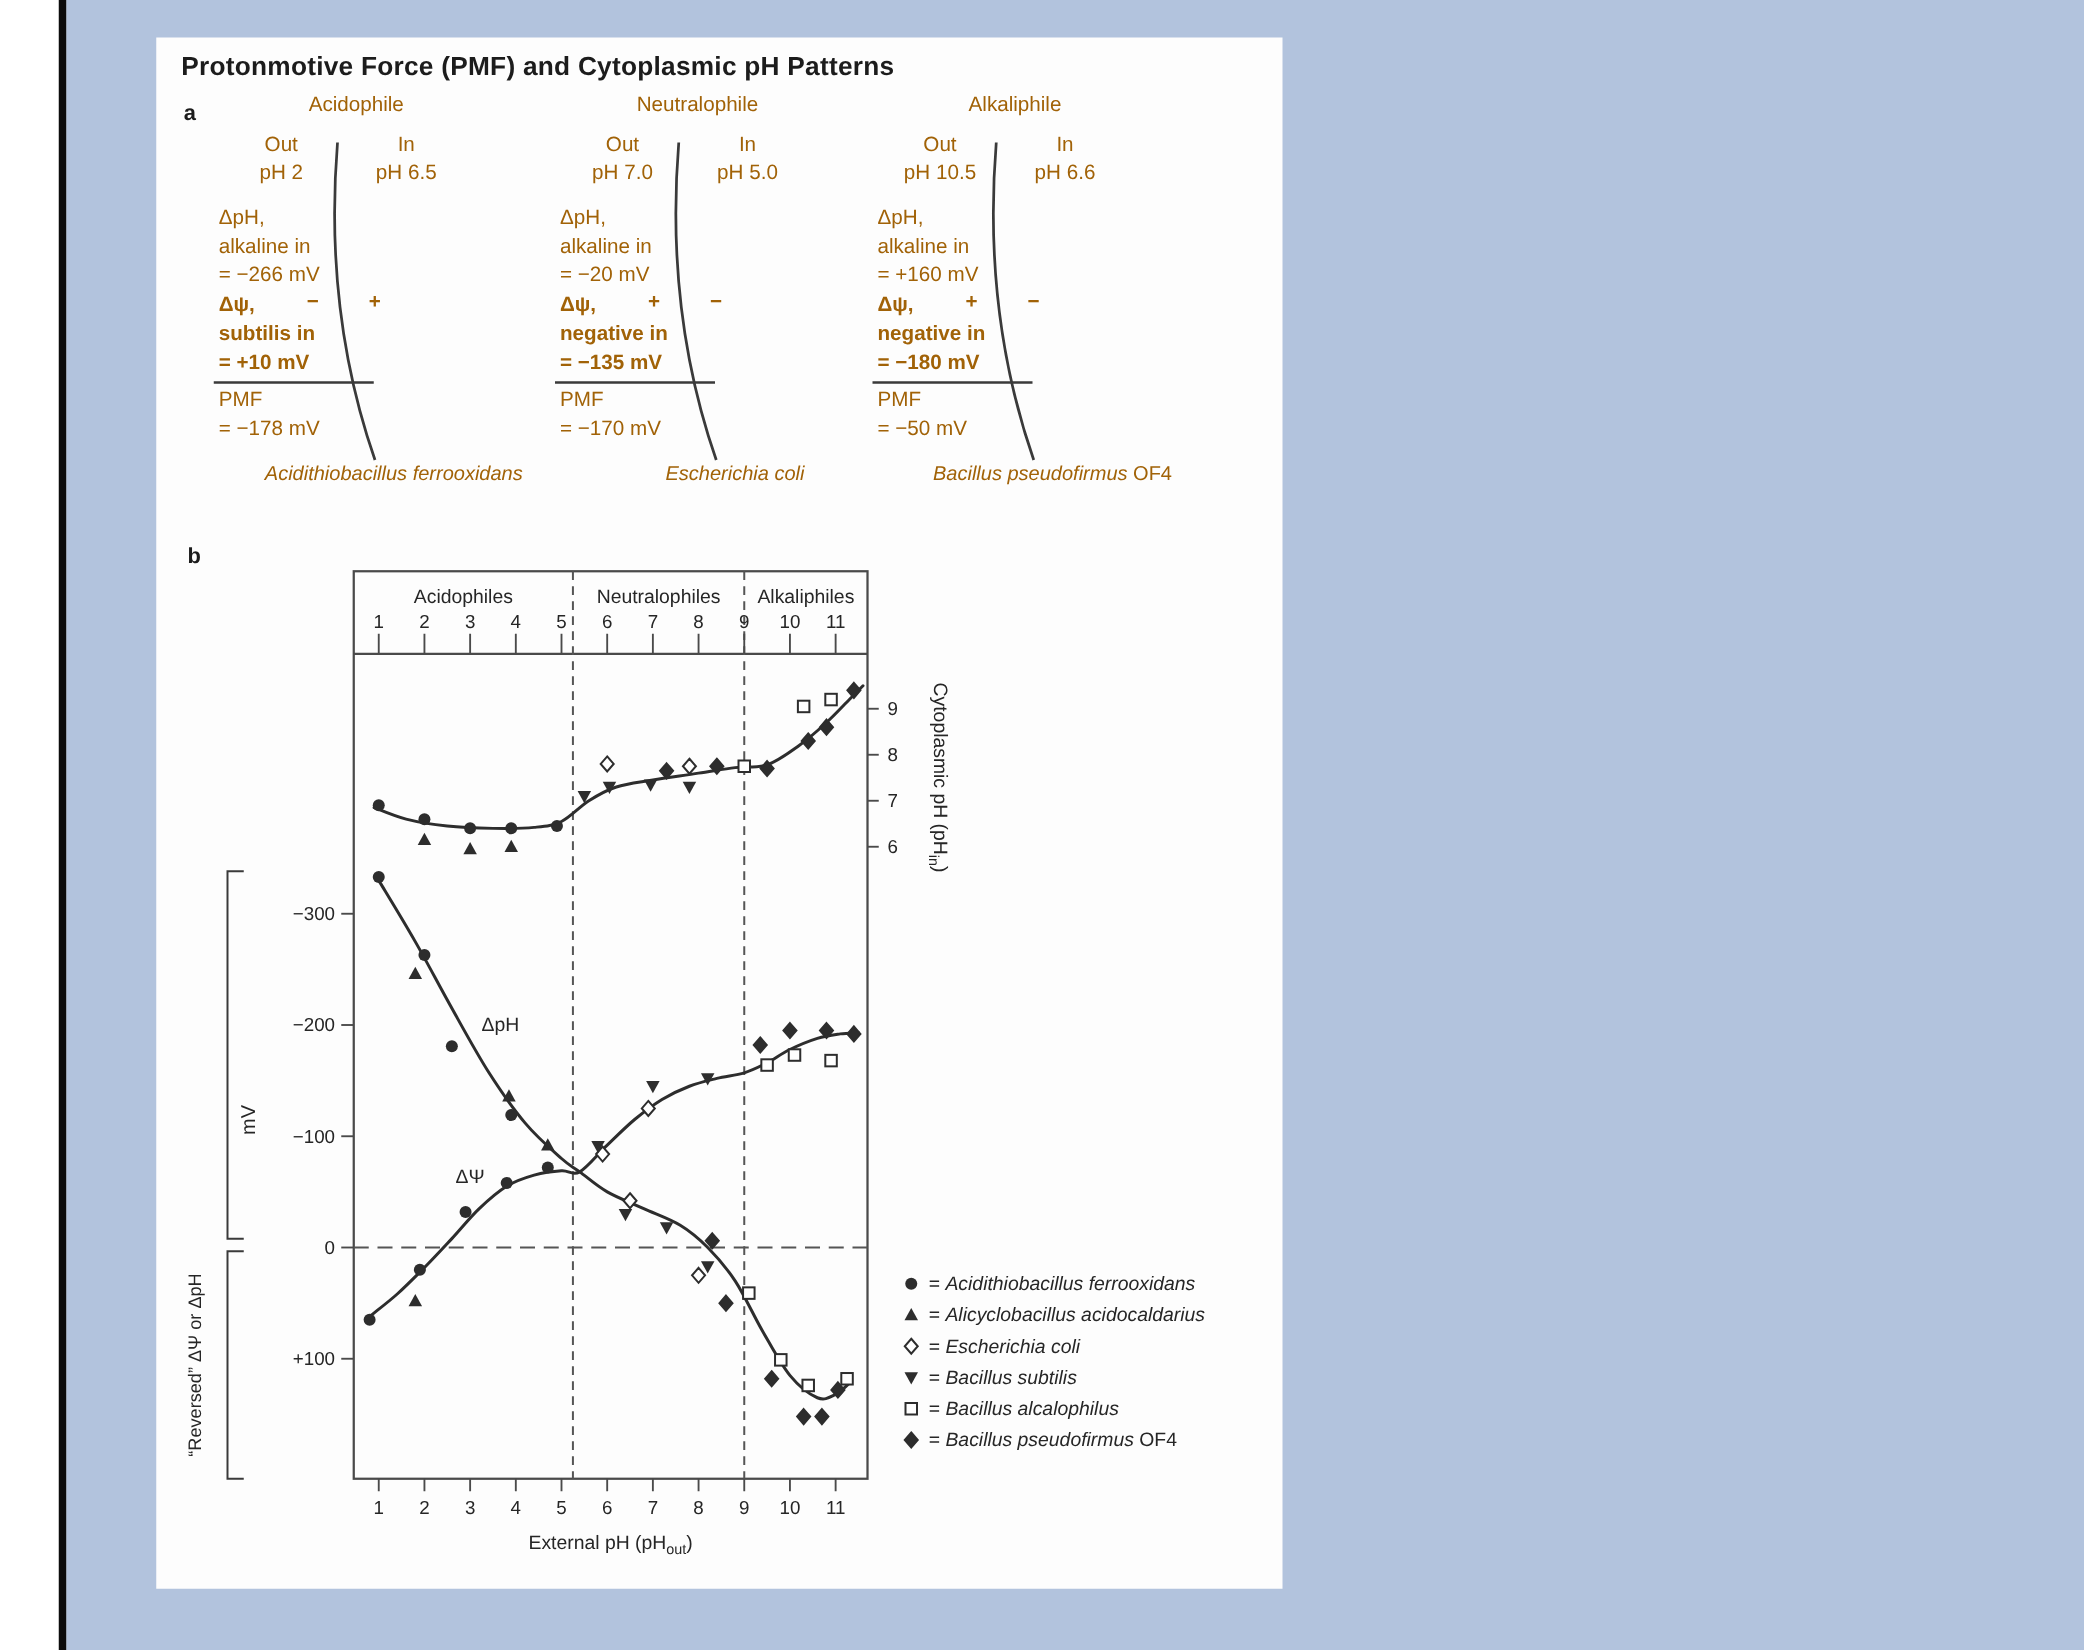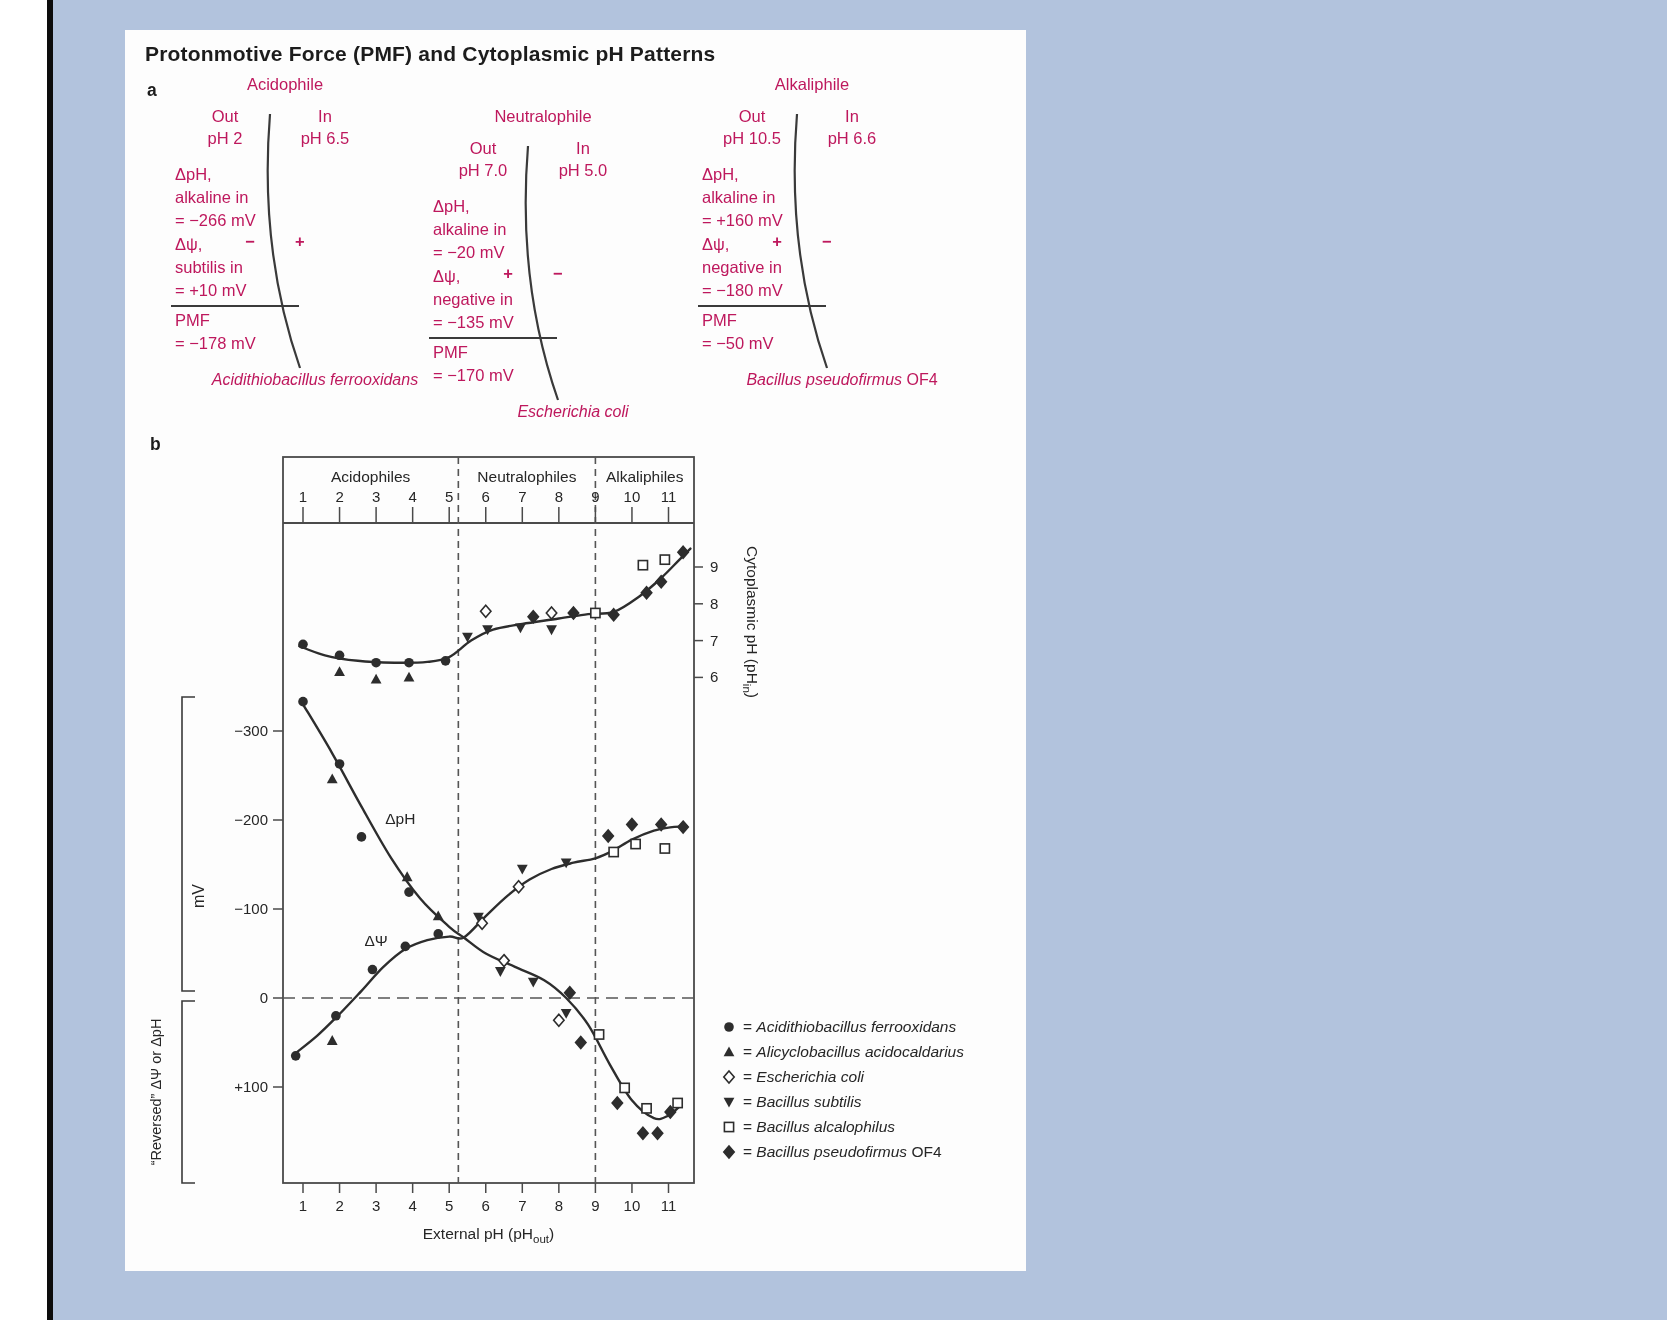--- a/index.html
+++ b/index.html
@@ -15,30 +15,30 @@
 
   .fig-title{
     position:absolute;left:20px;top:12px;margin:0;
     font-size:21px;font-weight:bold;color:#1c1c1c;letter-spacing:0.2px;
   }
   .panel-label{position:absolute;font-size:17.5px;font-weight:bold;color:#1c1c1c;}
   #label-a{left:22px;top:50px;}
   #label-b{left:25px;top:404px;}
 
   
-  .pa-col{position:absolute;top:45px;width:300px;height:352px;font-size:16.5px;color:#be185d;}
+  .pa-col{position:absolute;top:45px;width:300px;height:352px;font-size:16.5px;color:#a16207;}
   #pa-col-0{left:30px;}
-  #pa-col-1{left:288px;margin-top:32px;}
+  #pa-col-1{left:303px;}
   #pa-col-2{left:557px;}
   .pa-type{position:absolute;left:20px;top:0;width:220px;text-align:center;}
   .pa-out{position:absolute;left:18px;top:30px;width:104px;text-align:center;line-height:22px;}
   .pa-in{position:absolute;left:118px;top:30px;width:104px;text-align:center;line-height:22px;}
   .pa-arc{position:absolute;left:60px;top:25px;width:140px;height:280px;}
   .pa-dph{position:absolute;left:20px;top:88px;line-height:23px;white-space:nowrap;}
-  .pa-dpsi{position:absolute;left:20px;top:158px;line-height:23px;white-space:nowrap;}
+  .pa-dpsi{position:absolute;left:20px;top:158px;line-height:23px;white-space:nowrap;font-weight:bold;}
   .pa-sign-out{position:absolute;left:55px;top:157px;width:45px;text-align:right;font-weight:bold;}
   .pa-sign-in{position:absolute;left:140px;top:157px;font-weight:bold;}
   .pa-rule{position:absolute;left:16px;top:230px;width:128px;border-top:2px solid #3a3a3a;}
   .pa-pmf-label{position:absolute;left:20px;top:236px;}
   .pa-pmf-value{position:absolute;left:20px;top:259px;white-space:nowrap;}
   .pa-species{position:absolute;left:0;top:296px;width:320px;text-align:center;font-size:16px;font-style:italic;white-space:nowrap;}
   .pa-species .suffix{font-style:normal;}
 
   
   #chart-svg{position:absolute;left:0;top:0;width:901px;height:1241px;}

